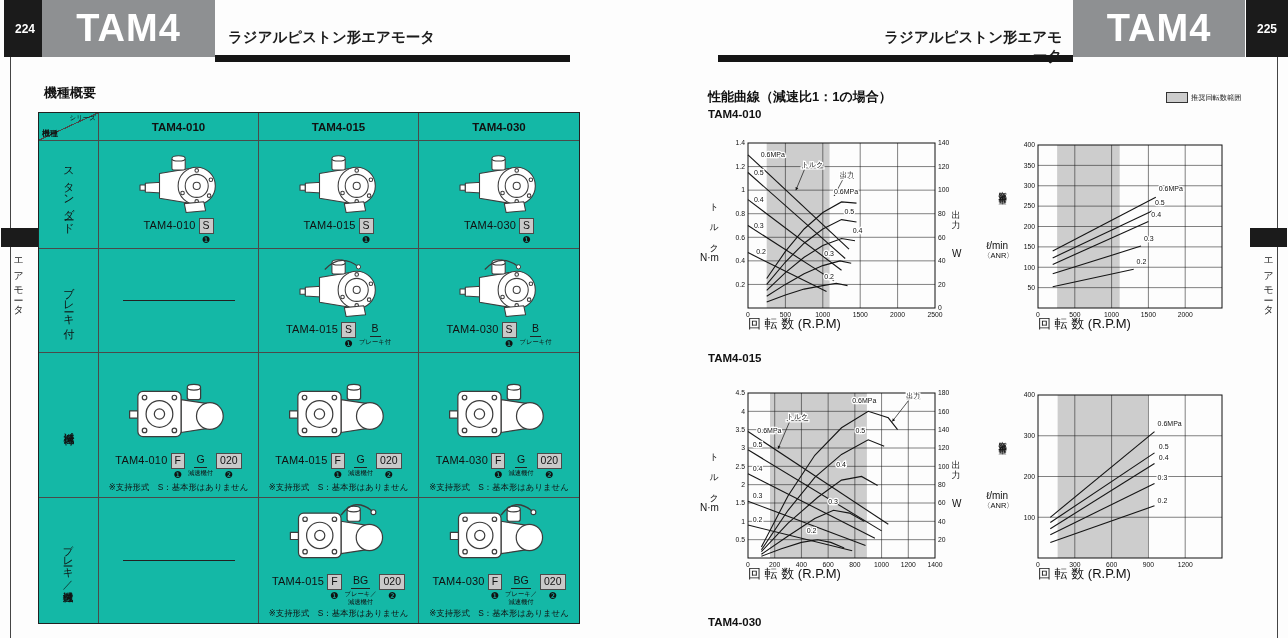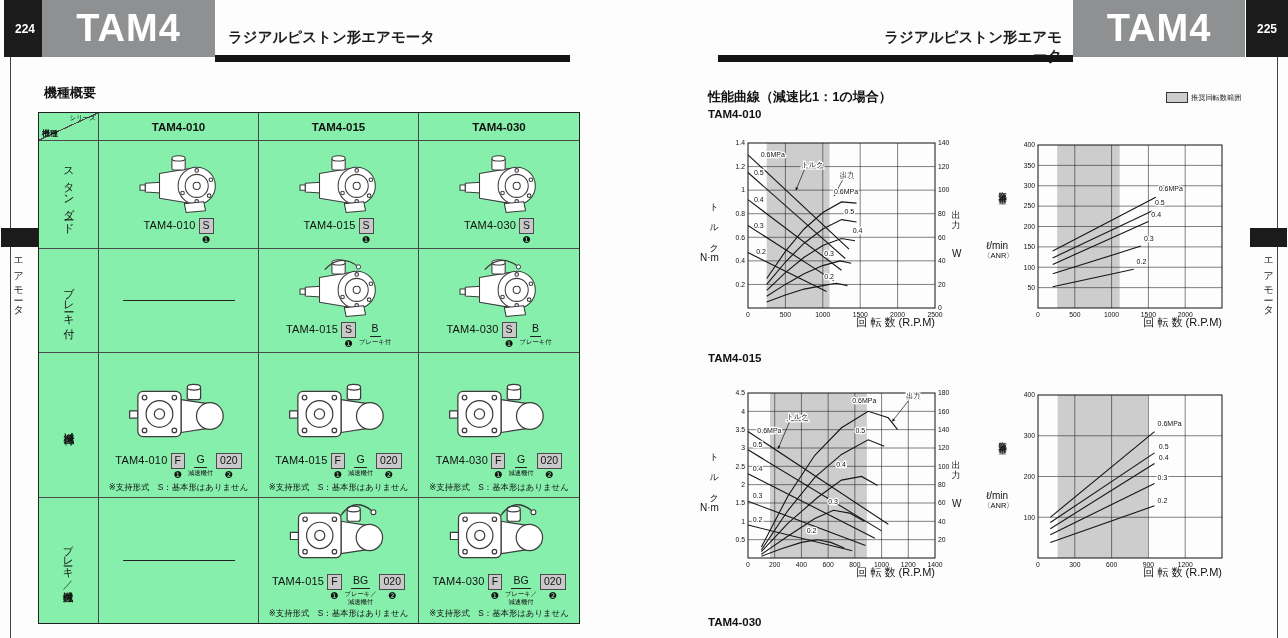--- a/index.html
+++ b/index.html
@@ -15,21 +15,21 @@
   .edgeline{position:absolute;top:57px;bottom:0;width:1px;background:#444;}
   .sidetab{position:absolute;width:37px;height:19px;background:#1b1b1b;}
   .sidetext{position:absolute;writing-mode:vertical-rl;text-orientation:upright;font-size:10px;
             letter-spacing:3px;color:#222;}
   .h2{position:absolute;font-size:13px;font-weight:bold;color:#111;}
   .ordernote{position:absolute;font-size:10px;color:#222;text-align:right;width:300px;}
   
   .mtable{position:absolute;left:38px;top:112px;display:grid;
           grid-template-columns:60px 160px 160px 160px;
           grid-template-rows:28px 108px 104px 145px 125px;
-          border:1.5px solid #222;background:#86efac;box-sizing:content-box;}
+          border:1.5px solid #222;background:#14b8a6;box-sizing:content-box;}
   .mtable>div{border-right:1px solid #4a4a4a;border-bottom:1px solid #4a4a4a;box-sizing:border-box;overflow:hidden;}
   .mtable>div:nth-child(4n){border-right:none;}
   .mtable>div:nth-last-child(-n+4){border-bottom:none;}
   .th.col{display:flex;align-items:center;justify-content:center;font-size:11.5px;font-weight:600;}
   .corner{position:relative;background:
      linear-gradient(to bottom right,transparent calc(50% - 0.6px),#4a4a4a calc(50% - 0.6px),#4a4a4a calc(50% + 0.6px),transparent calc(50% + 0.6px));}
   .c-top{position:absolute;top:1px;right:2px;font-size:6.5px;}
   .c-bot{position:absolute;bottom:1px;left:3px;font-size:8px;font-weight:bold;}
   .rl{display:flex;align-items:center;justify-content:center;writing-mode:vertical-rl;
       text-orientation:upright;font-size:11px;letter-spacing:1px;}
@@ -49,21 +49,21 @@
   .subnote{font-size:6.3px;line-height:1.15;white-space:nowrap;color:#111;}
   .cellnote{font-size:8.4px;margin-top:3px;white-space:nowrap;}
   
   .chart{position:absolute;}
   .chart text{font-family:"Liberation Sans","DejaVu Sans",sans-serif;}
   .modelhead{position:absolute;font-size:11.5px;font-weight:600;}
   .vtext{position:absolute;writing-mode:vertical-rl;text-orientation:upright;font-size:9px;
          letter-spacing:10px;color:#111;}
   .vtext.tight{letter-spacing:1.5px;font-size:8.5px;}
   .unit{position:absolute;font-size:10px;color:#111;}
-  .xtitle{position:absolute;font-size:11px;text-align:right;color:#111;}
+  .xtitle{position:absolute;font-size:13px;text-align:left;color:#111;}
   .legend{position:absolute;display:flex;align-items:flex-end;gap:3px;}
   .legend .sw{width:20px;height:9px;border:1px solid #333;}
   .legend .lt{font-size:7.2px;}
   .hidden-defs{position:absolute;width:0;height:0;overflow:hidden;}
 </style>
 </head>
 <body>
 
 <div class="sheet">
 

